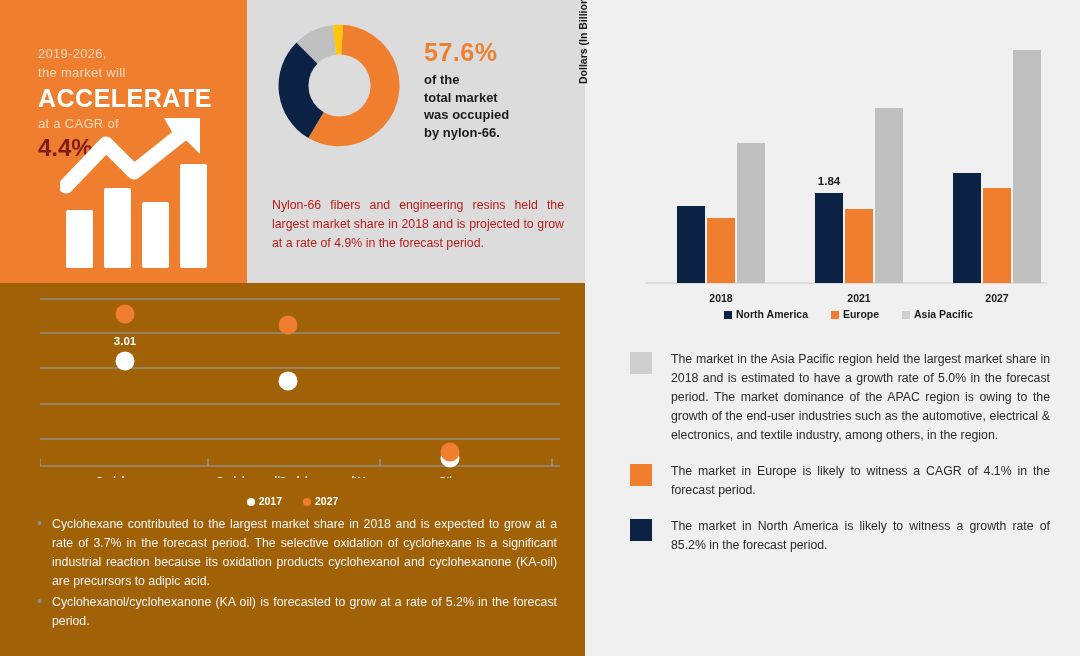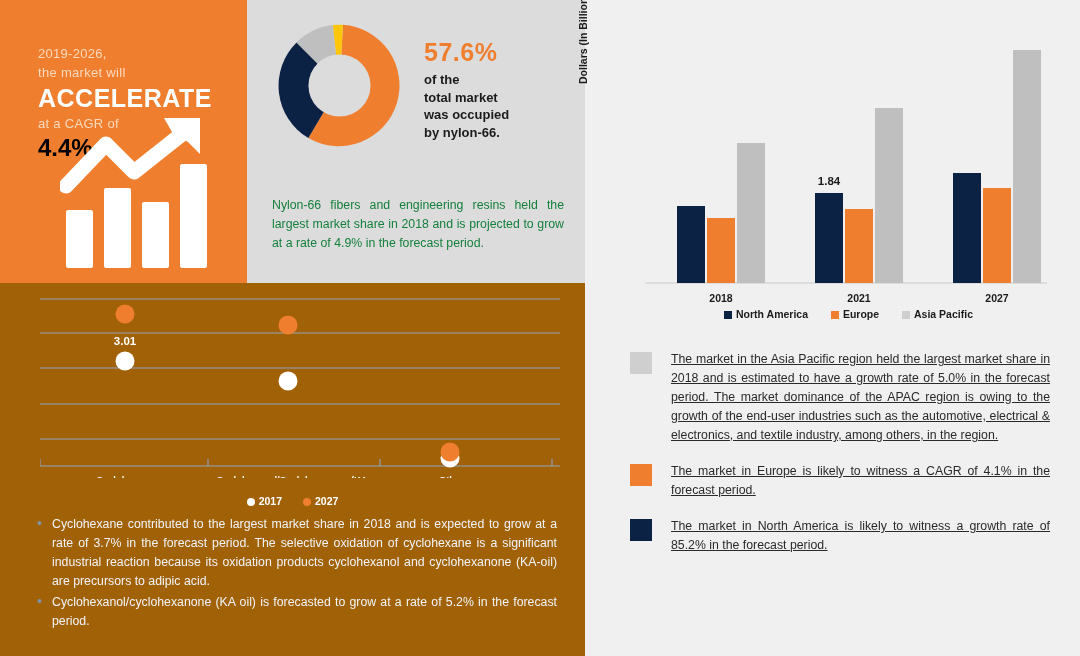--- a/index.html
+++ b/index.html
@@ -13,34 +13,34 @@
   .stage { position:absolute; inset:0; }
 
   
   .panel-orange {
     position:absolute; left:0; top:0; width:271px; height:283px;
     background:#ef7f2f;
   }
   .accel-text { position:absolute; left:38px; top:44px; width:195px; }
   .accel-small { color:#fdd9bd; font-size:13px; line-height:19px; letter-spacing:.3px; }
   .accel-big { color:#ffffff; font-size:25px; font-weight:bold; letter-spacing:.5px; line-height:32px; }
-  .accel-pct { color:#000000; font-size:24px; font-weight:bold; line-height:30px; }
+  .accel-pct { color:#7f1d1d; font-size:24px; font-weight:bold; line-height:30px; }
   .growth-icon { position:absolute; left:60px; top:118px; width:175px; height:155px; }
 
   .panel-gray {
     position:absolute; left:247px; top:0; width:338px; height:283px;
     background:#dcdcdc;
   }
   .donut-wrap { position:absolute; left:25px; top:18px; width:135px; height:135px; }
   .donut-stat { position:absolute; left:177px; top:38px; width:150px; }
   .donut-pct { color:#ef7f2f; font-size:25px; font-weight:bold; letter-spacing:.5px; }
   .donut-sub { color:#1b1b1b; font-size:13px; font-weight:bold; line-height:17.5px; margin-top:4px; }
   .gray-para {
     position:absolute; left:25px; top:196px; width:292px;
-    font-size:12.3px; line-height:19px; color:#15803d; text-align:justify;
+    font-size:12.3px; line-height:19px; color:#b91c1c; text-align:justify;
   }
 
   .panel-navy {
     position:absolute; left:0; top:283px; width:585px; height:456px;
     background:#a16207;
   }
   .dotplot { position:absolute; left:40px; top:10px; width:520px; height:185px; }
   .dot-legend {
     position:absolute; left:0; top:212px; width:585px;
     text-align:center; font-size:10.5px; font-weight:bold; color:#ffffff;
@@ -81,21 +81,21 @@
     display:inline-block; width:8px; height:8px;
     vertical-align:middle; margin-right:4px;
   }
 
   .notes { position:absolute; left:45px; top:350px; width:420px; }
   .note { display:flex; align-items:flex-start; margin-bottom:17px; }
   .note .sq {
     width:22px; height:22px; flex:0 0 22px; margin-right:19px; margin-top:2px;
   }
   .note p {
-    font-size:12.3px; line-height:19px; color:#2a2a2a; text-align:justify; flex:1;text-decoration:underline;
+    font-size:12.3px; line-height:19px; color:#2a2a2a; text-align:justify; flex:1;
   }
 </style>
 </head>
 <body>
 
 <div class="stage">
 
   <div class="panel-orange">
     <div class="accel-text">
       <div class="accel-small">2019-2026,</div>

